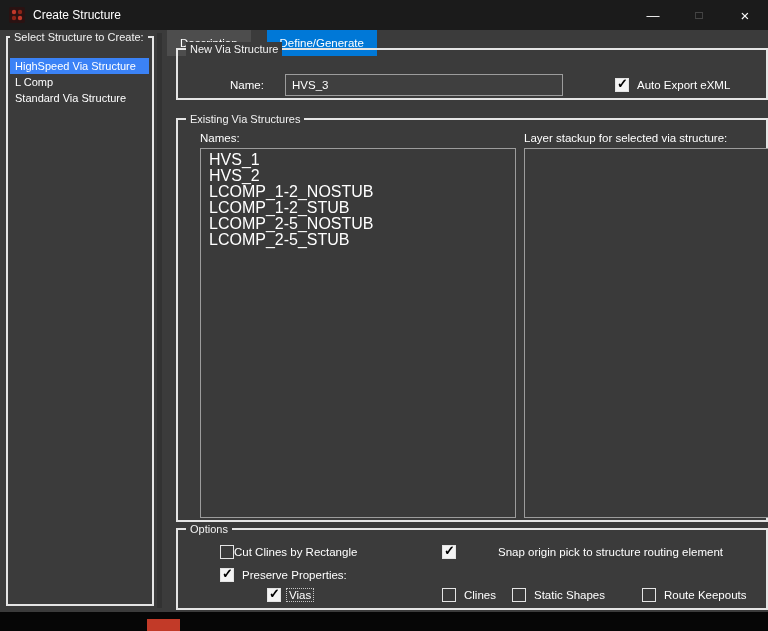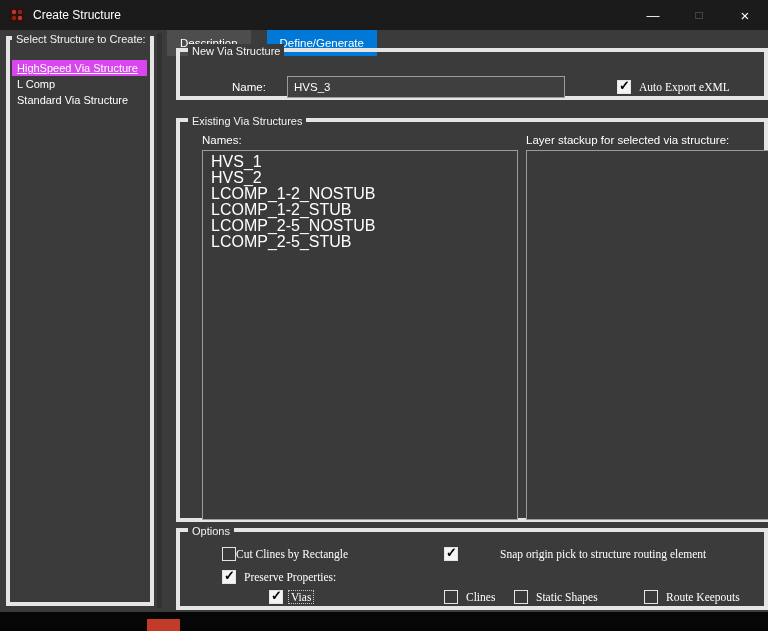--- a/index.html
+++ b/index.html
@@ -11,48 +11,48 @@
   
   .titlebar { position:absolute; top:0; left:0; right:0; height:30px; background:#1b1b1b; display:flex; align-items:center; }
   .app-icon { width:16px; height:16px; margin-left:9px; flex:0 0 auto; }
   .titlebar .title { color:#ffffff; font-size:12px; margin-left:8px; white-space:nowrap; }
   .win-controls { margin-left:auto; display:flex; height:100%; }
   .win-btn { width:46px; height:100%; display:flex; align-items:center; justify-content:center; color:#ffffff; font-size:13px; cursor:default; }
   .win-btn.maximize { color:#6d6d6d; font-size:12px; }
   .win-btn.close { font-size:15px; }
 
   
-  .group { position:absolute; border:4px solid #e5e5e5; }
+  .group { position:absolute; border:2px solid #e5e5e5; }
   .group-label { position:absolute; top:-8px; left:8px; background:#3b3b3b; color:#f2f2f2; font-size:11px; line-height:14px; padding:0 4px; white-space:nowrap; }
 
   
   .group.left-panel { left:6px; top:36px; width:148px; height:570px; }
   .group.left-panel .group-label { left:2px; }
   .left-list { position:absolute; top:20px; left:2px; right:3px; }
   .left-item { font-size:11px; color:#ffffff; padding:2px 5px; white-space:nowrap; overflow:hidden; }
-  .left-item.selected { background:#d946ef;text-decoration:underline; }
+  .left-item.selected { background:#3b82f6; }
 
   .splitter { position:absolute; left:157px; top:33px; width:5px; height:575px; background:#323232; }
 
   
   .tabs { position:absolute; left:167px; top:30px; height:26px; display:flex; }
   .tab { padding:0 13px; display:flex; align-items:center; font-size:11.5px; color:#ffffff; background:#4d4d4d; margin-right:16px; white-space:nowrap; }
   .tab.active { background:#0078d7;text-align:center; }
 
   
   .group.new-via { left:176px; top:48px; width:592px; height:52px; }
   .field-label { position:absolute; font-size:11.5px; color:#ffffff; white-space:nowrap; }
   .name-label { left:52px; top:29px; }
   .name-input { position:absolute; left:107px; top:24px; width:278px; height:22px; background:#3f3f3f; border:1px solid #9c9c9c; color:#ffffff; font-size:11.5px; padding:0 6px; font-family:"Liberation Sans", sans-serif; outline:none; }
 
   
   .cb { position:absolute; width:14px; height:14px; border:1px solid #e4e4e4; background:#3a3a3a; }
   .cb.checked { background:#f4f4f4; }
   .cb.checked::after { content:"\2713"; position:absolute; top:-3px; left:1px; color:#000000; font-size:13px; font-weight:bold; }
-  .cb-label { position:absolute; font-size:11.5px; color:#ffffff; white-space:nowrap;font-family:Liberation Serif, serif; }
+  .cb-label { position:absolute; font-size:11.5px; color:#ffffff; white-space:nowrap; }
   .cb-label.focused { border:1px dotted #c8c8c8; padding:0 2px; margin-left:-3px; margin-top:-1px; }
 
   .auto-export-cb { left:437px; top:28px; }
   .auto-export-label { left:459px; top:29px; }
 
   
   .group.existing { left:176px; top:118px; width:592px; height:404px; }
   .names-label { left:22px; top:12px; }
   .listbox { position:absolute; border:1px solid #9c9c9c; background:#3a3a3a; overflow:hidden; padding-top:3px; }
   .names-list { left:22px; top:28px; width:316px; height:370px; }

